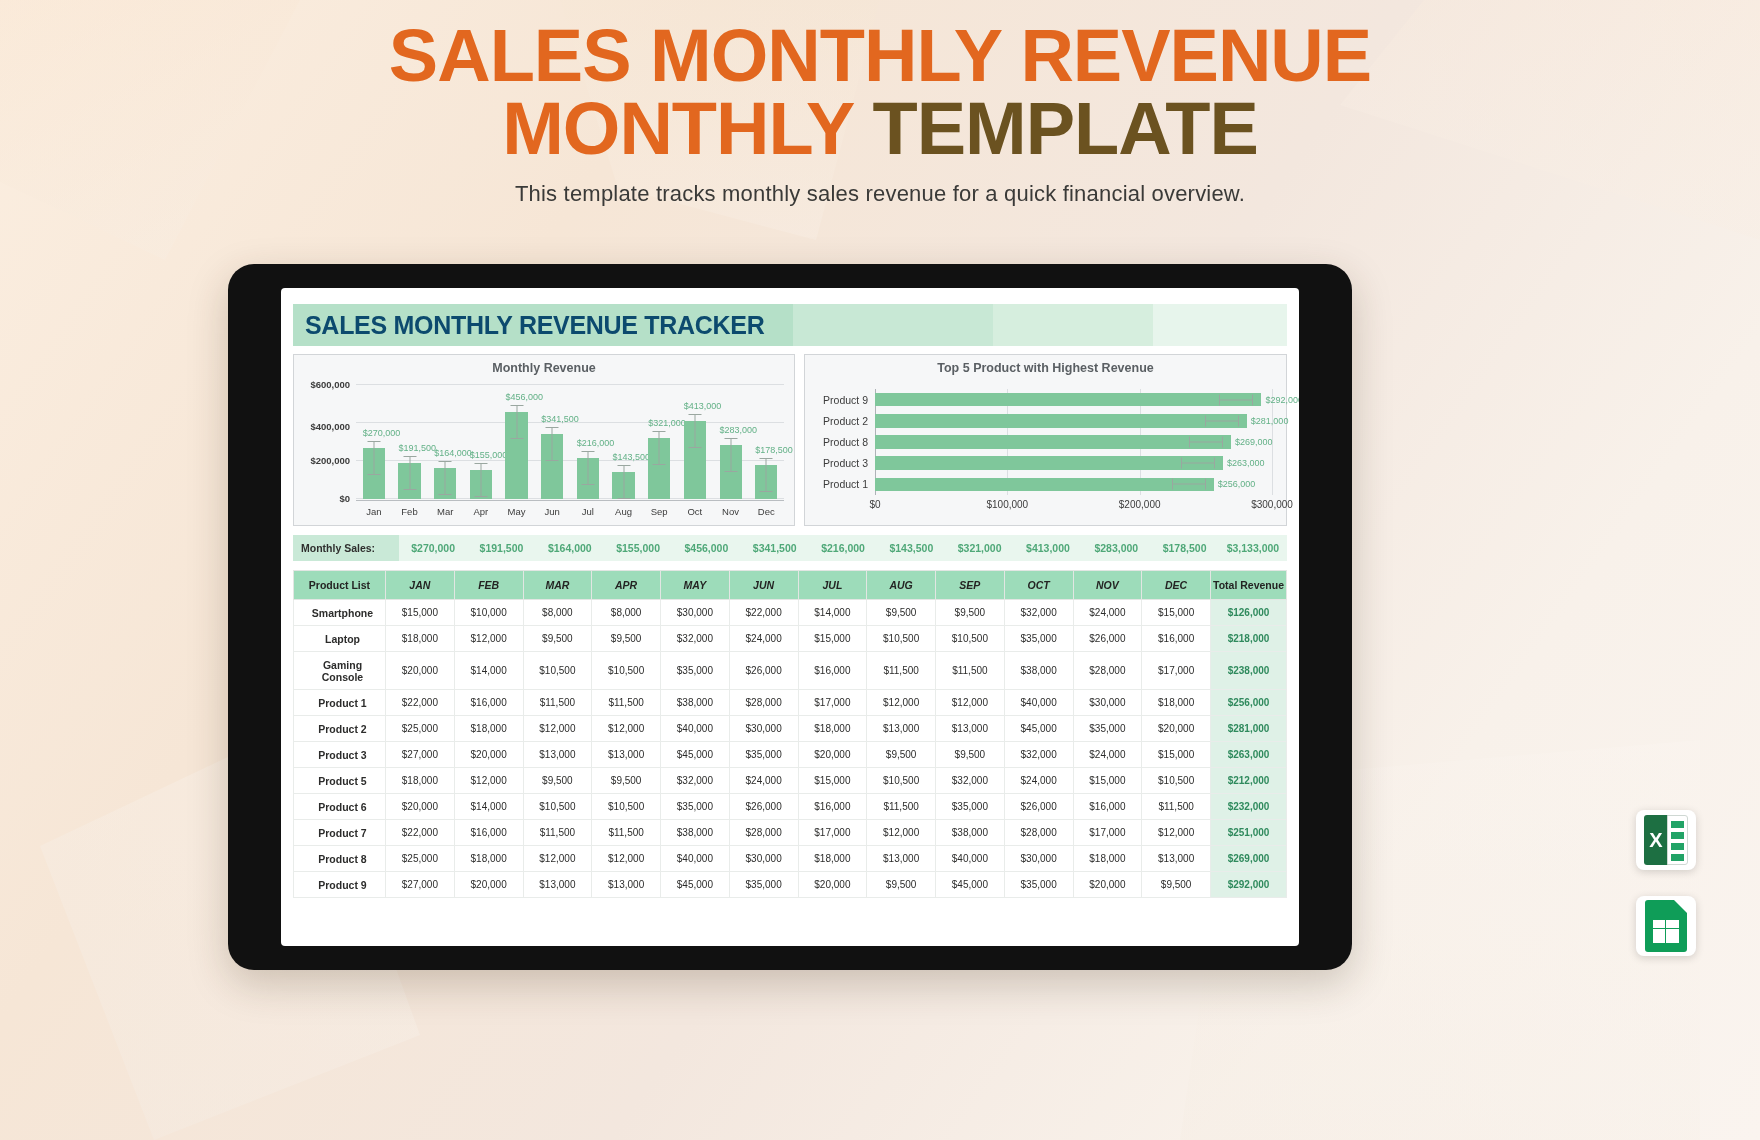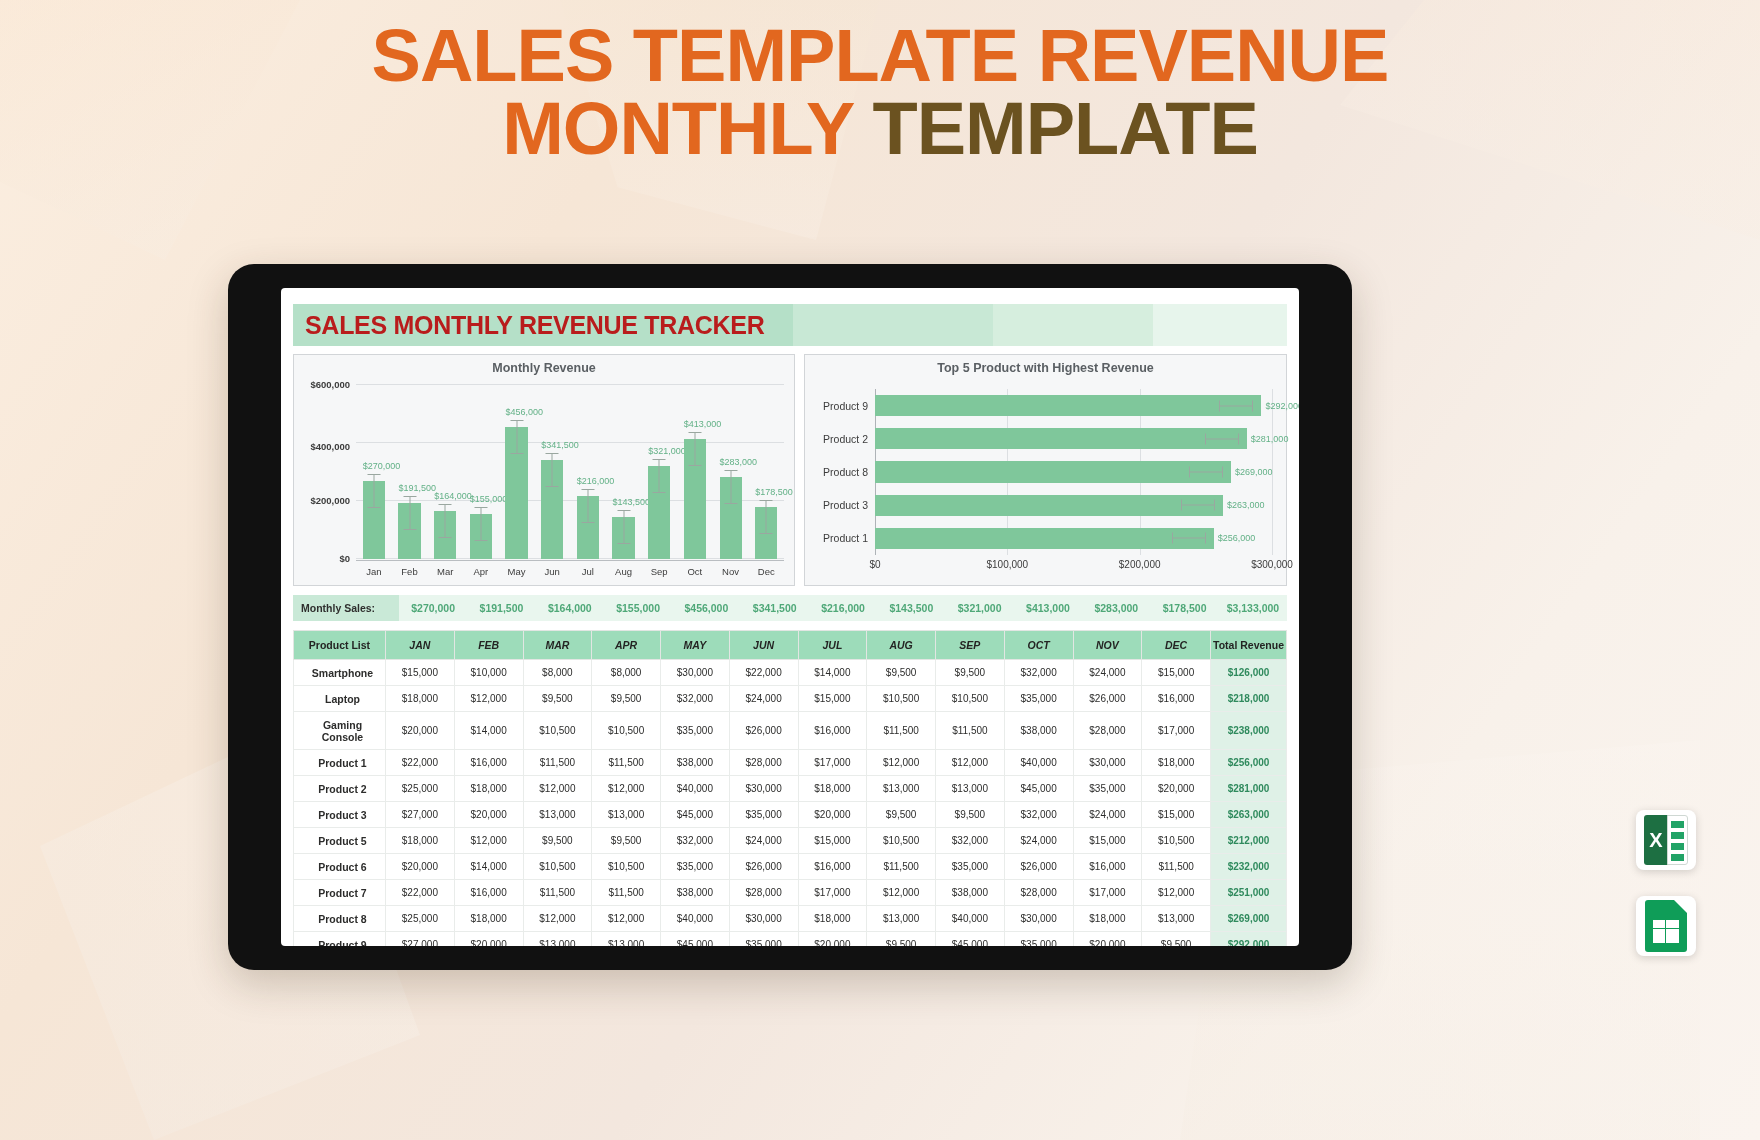--- a/index.html
+++ b/index.html
@@ -32,23 +32,23 @@
     background:#111; border-radius:26px; box-shadow:0 14px 40px rgba(60,40,20,.22); z-index:4; }
   .screen { position:absolute; left:53px; top:24px; right:53px; bottom:24px; background:#fff; border-radius:4px; overflow:hidden; }
 
   .sheet { position:absolute; left:12px; top:16px; right:12px; bottom:10px; background:#fff; }
 
   .sheet-title-row { display:flex; height:42px; margin-bottom:8px; }
   .st-main { flex:0 0 500px; background:#b5e0c8; display:flex; align-items:center; padding-left:12px; }
   .st-2 { flex:0 0 200px; background:#c8e8d5; }
   .st-3 { flex:0 0 160px; background:#d6eede; }
   .st-4 { flex:1; background:#e7f5ec; }
-  .sheet-title { font-size:25px; font-weight:bold; color:#b91c1c; letter-spacing:-.3px; white-space:nowrap; }
-
-  .charts { display:flex; gap:9px; height:232px; }
+  .sheet-title { font-size:25px; font-weight:bold; color:#0c4a6e; letter-spacing:-.3px; white-space:nowrap; }
+
+  .charts { display:flex; gap:9px; height:172px; }
   .chart-box { background:#f6f7f8; border:1px solid #d2d5d8; position:relative; }
   .chart-left { flex:0 0 502px; }
   .chart-right { flex:1; }
   .chart-title { text-align:center; font-size:12.5px; font-weight:bold; color:#5a5f63; padding-top:6px; }
 
   
   .vplot { position:absolute; left:62px; right:10px; top:30px; bottom:26px; }
   .vgrid { position:absolute; left:0; right:0; height:1px; background:#dcdfe2; }
   .vlabel { position:absolute; right:calc(100% + 6px); font-size:9.5px; color:#3c3c3c; font-weight:bold; white-space:nowrap; transform:translateY(-50%); }
   .vbars { position:absolute; inset:0; display:flex; align-items:flex-end; }
@@ -113,22 +113,23 @@
 <body>
 
 <div class="bg-wash"></div>
 <div class="poly p1"></div>
 <div class="poly p2"></div>
 <div class="poly p3"></div>
 <div class="poly p4"></div>
 <div class="poly p5"></div>
 
 <div class="header">
-  <div class="title-line"><span class="t-orange">SALES TEMPLATE REVENUE</span></div>
+  <div class="title-line"><span class="t-orange">SALES MONTHLY REVENUE</span></div>
   <div class="title-line"><span class="t-orange">MONTHLY</span> <span class="t-brown">TEMPLATE</span></div>
+  <div class="subtitle">This template tracks monthly sales revenue for a quick financial overview.</div>
 </div>
 
 <div class="tablet">
   <div class="screen">
     <div class="sheet">
 
       <div class="sheet-title-row">
         <div class="st-main">
           <span class="sheet-title">SALES MONTHLY REVENUE TRACKER</span>
         </div>

